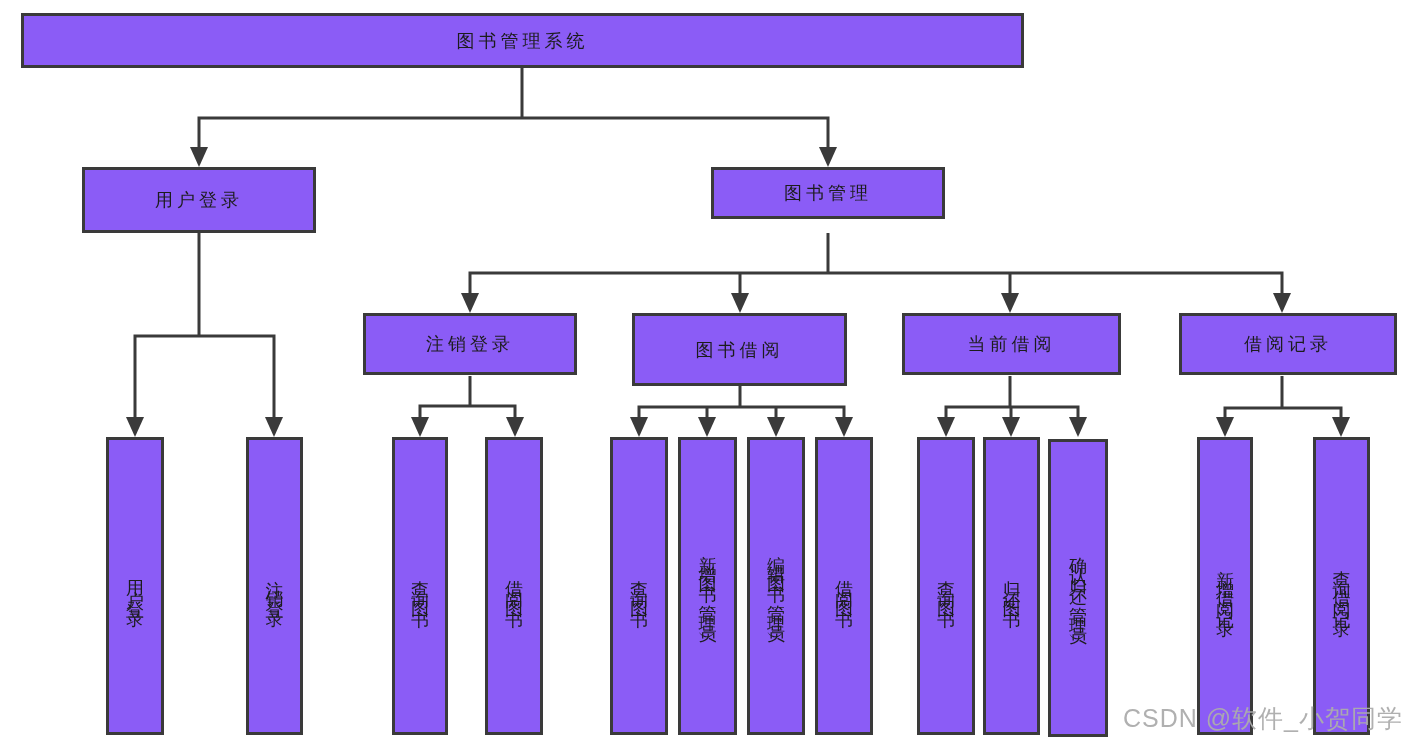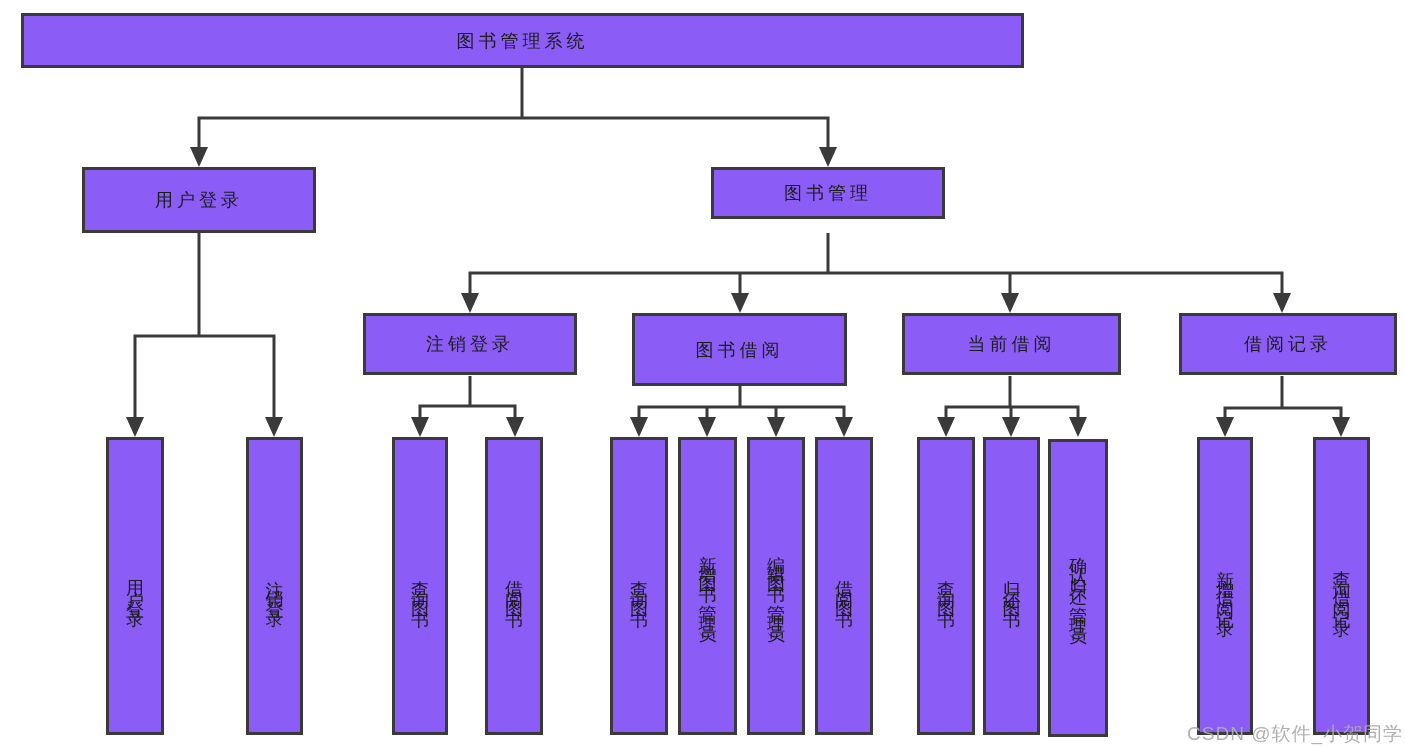--- a/index.html
+++ b/index.html
@@ -32,22 +32,22 @@
   }
   .box.h { letter-spacing: 4px; }
   .box.v {
     writing-mode: vertical-rl;
     text-orientation: mixed;
     letter-spacing: 10px;
   }
   .watermark {
     position: absolute;
     right: 2px;
-    bottom: 0;
-    font-size: 19px;
+    bottom: 12px;
+    font-size: 25px;
     letter-spacing: 1px;
     color: rgba(172,172,172,0.95);
   }
 </style>
 </head>
 <body>
 
 <div class="stage">
 
   <svg class="connectors" viewBox="0 0 1405 747" xmlns="http://www.w3.org/2000/svg">

